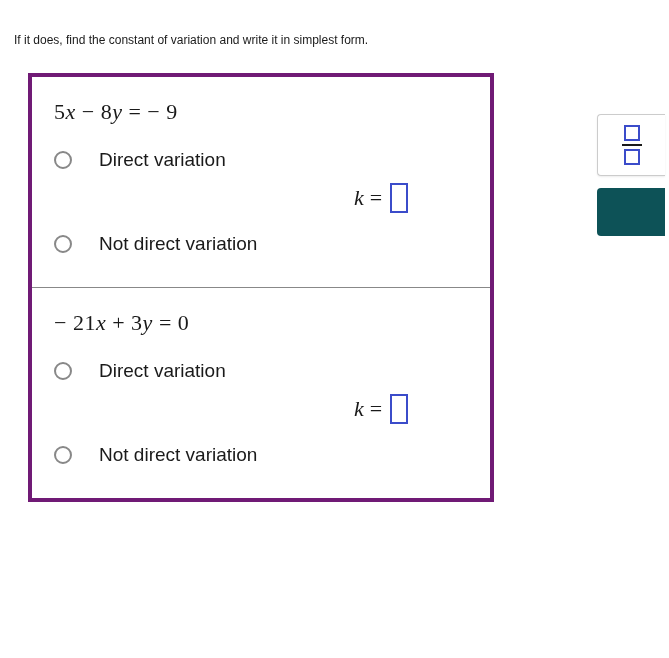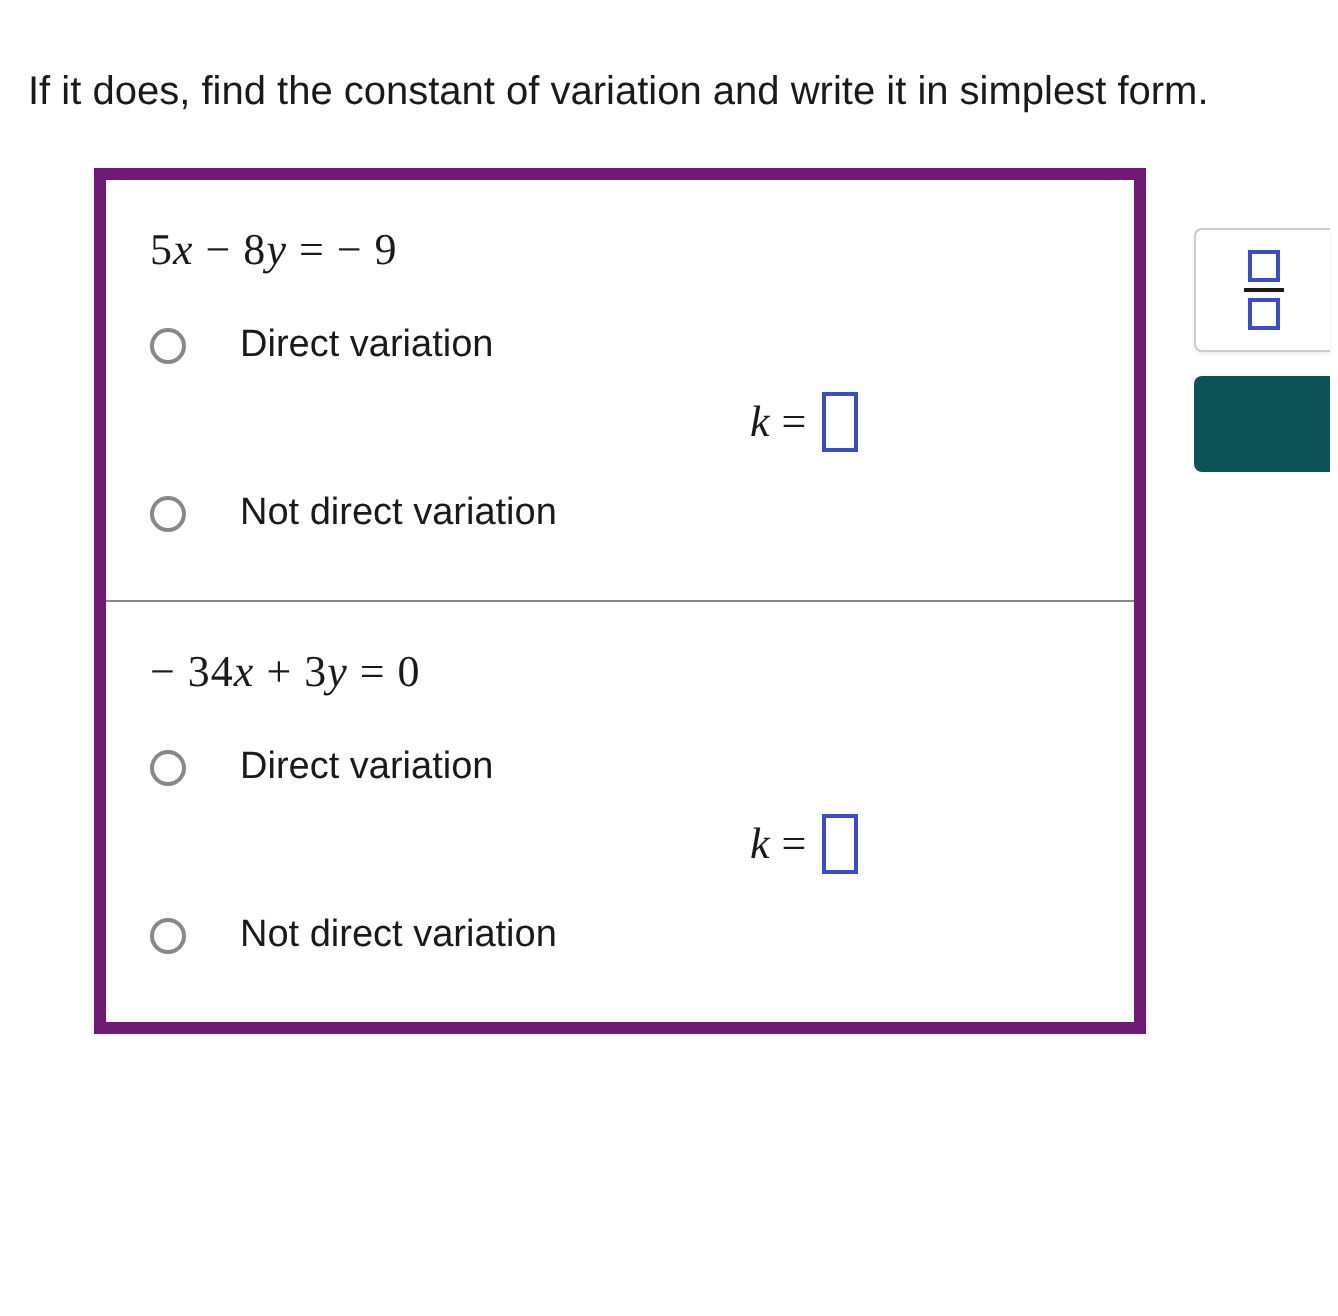--- a/index.html
+++ b/index.html
@@ -8,27 +8,27 @@
       font-size: 18px;
       color: #1a1a1a;
       background: #fff;
       width: 669px;
       height: 658px;
       padding: 0;
       position: relative;
     }
     .instruction {
       padding: 32px 26px 24px 14px;
-      font-size: 20px;
+      font-size: 12px;
       line-height: 1.4;
     }
     .problem-box {
-      border: 6px solid #701a75;
-      margin-left: 47px;
-      width: 526px;
+      border: 4px solid #701a75;
+      margin-left: 28px;
+      width: 466px;
     }
     .problem-section {
       padding: 22px 22px 16px 22px;
       position: relative;
     }
     .problem-section + .problem-section {
       border-top: 1px solid #888;
     }
     .equation {
       font-family: "Times New Roman", Times, serif;
@@ -148,21 +148,21 @@
       <span class="k-input"></span>
     </div>
     <div class="radio-row">
       <span class="radio-circle"></span>
       <span class="radio-label">Not direct variation</span>
     </div>
   </div>
 
   <div class="problem-section">
     <div class="equation">
-      <span>− 34</span><span class="var">x</span><span> + 3</span><span class="var">y</span><span> = 0</span>
+      <span>− 21</span><span class="var">x</span><span> + 3</span><span class="var">y</span><span> = 0</span>
     </div>
     <div class="radio-row">
       <span class="radio-circle"></span>
       <span class="radio-label">Direct variation</span>
     </div>
     <div class="k-row">
       <span class="k-label">k</span>
       <span class="k-equals">=</span>
       <span class="k-input"></span>
     </div>

